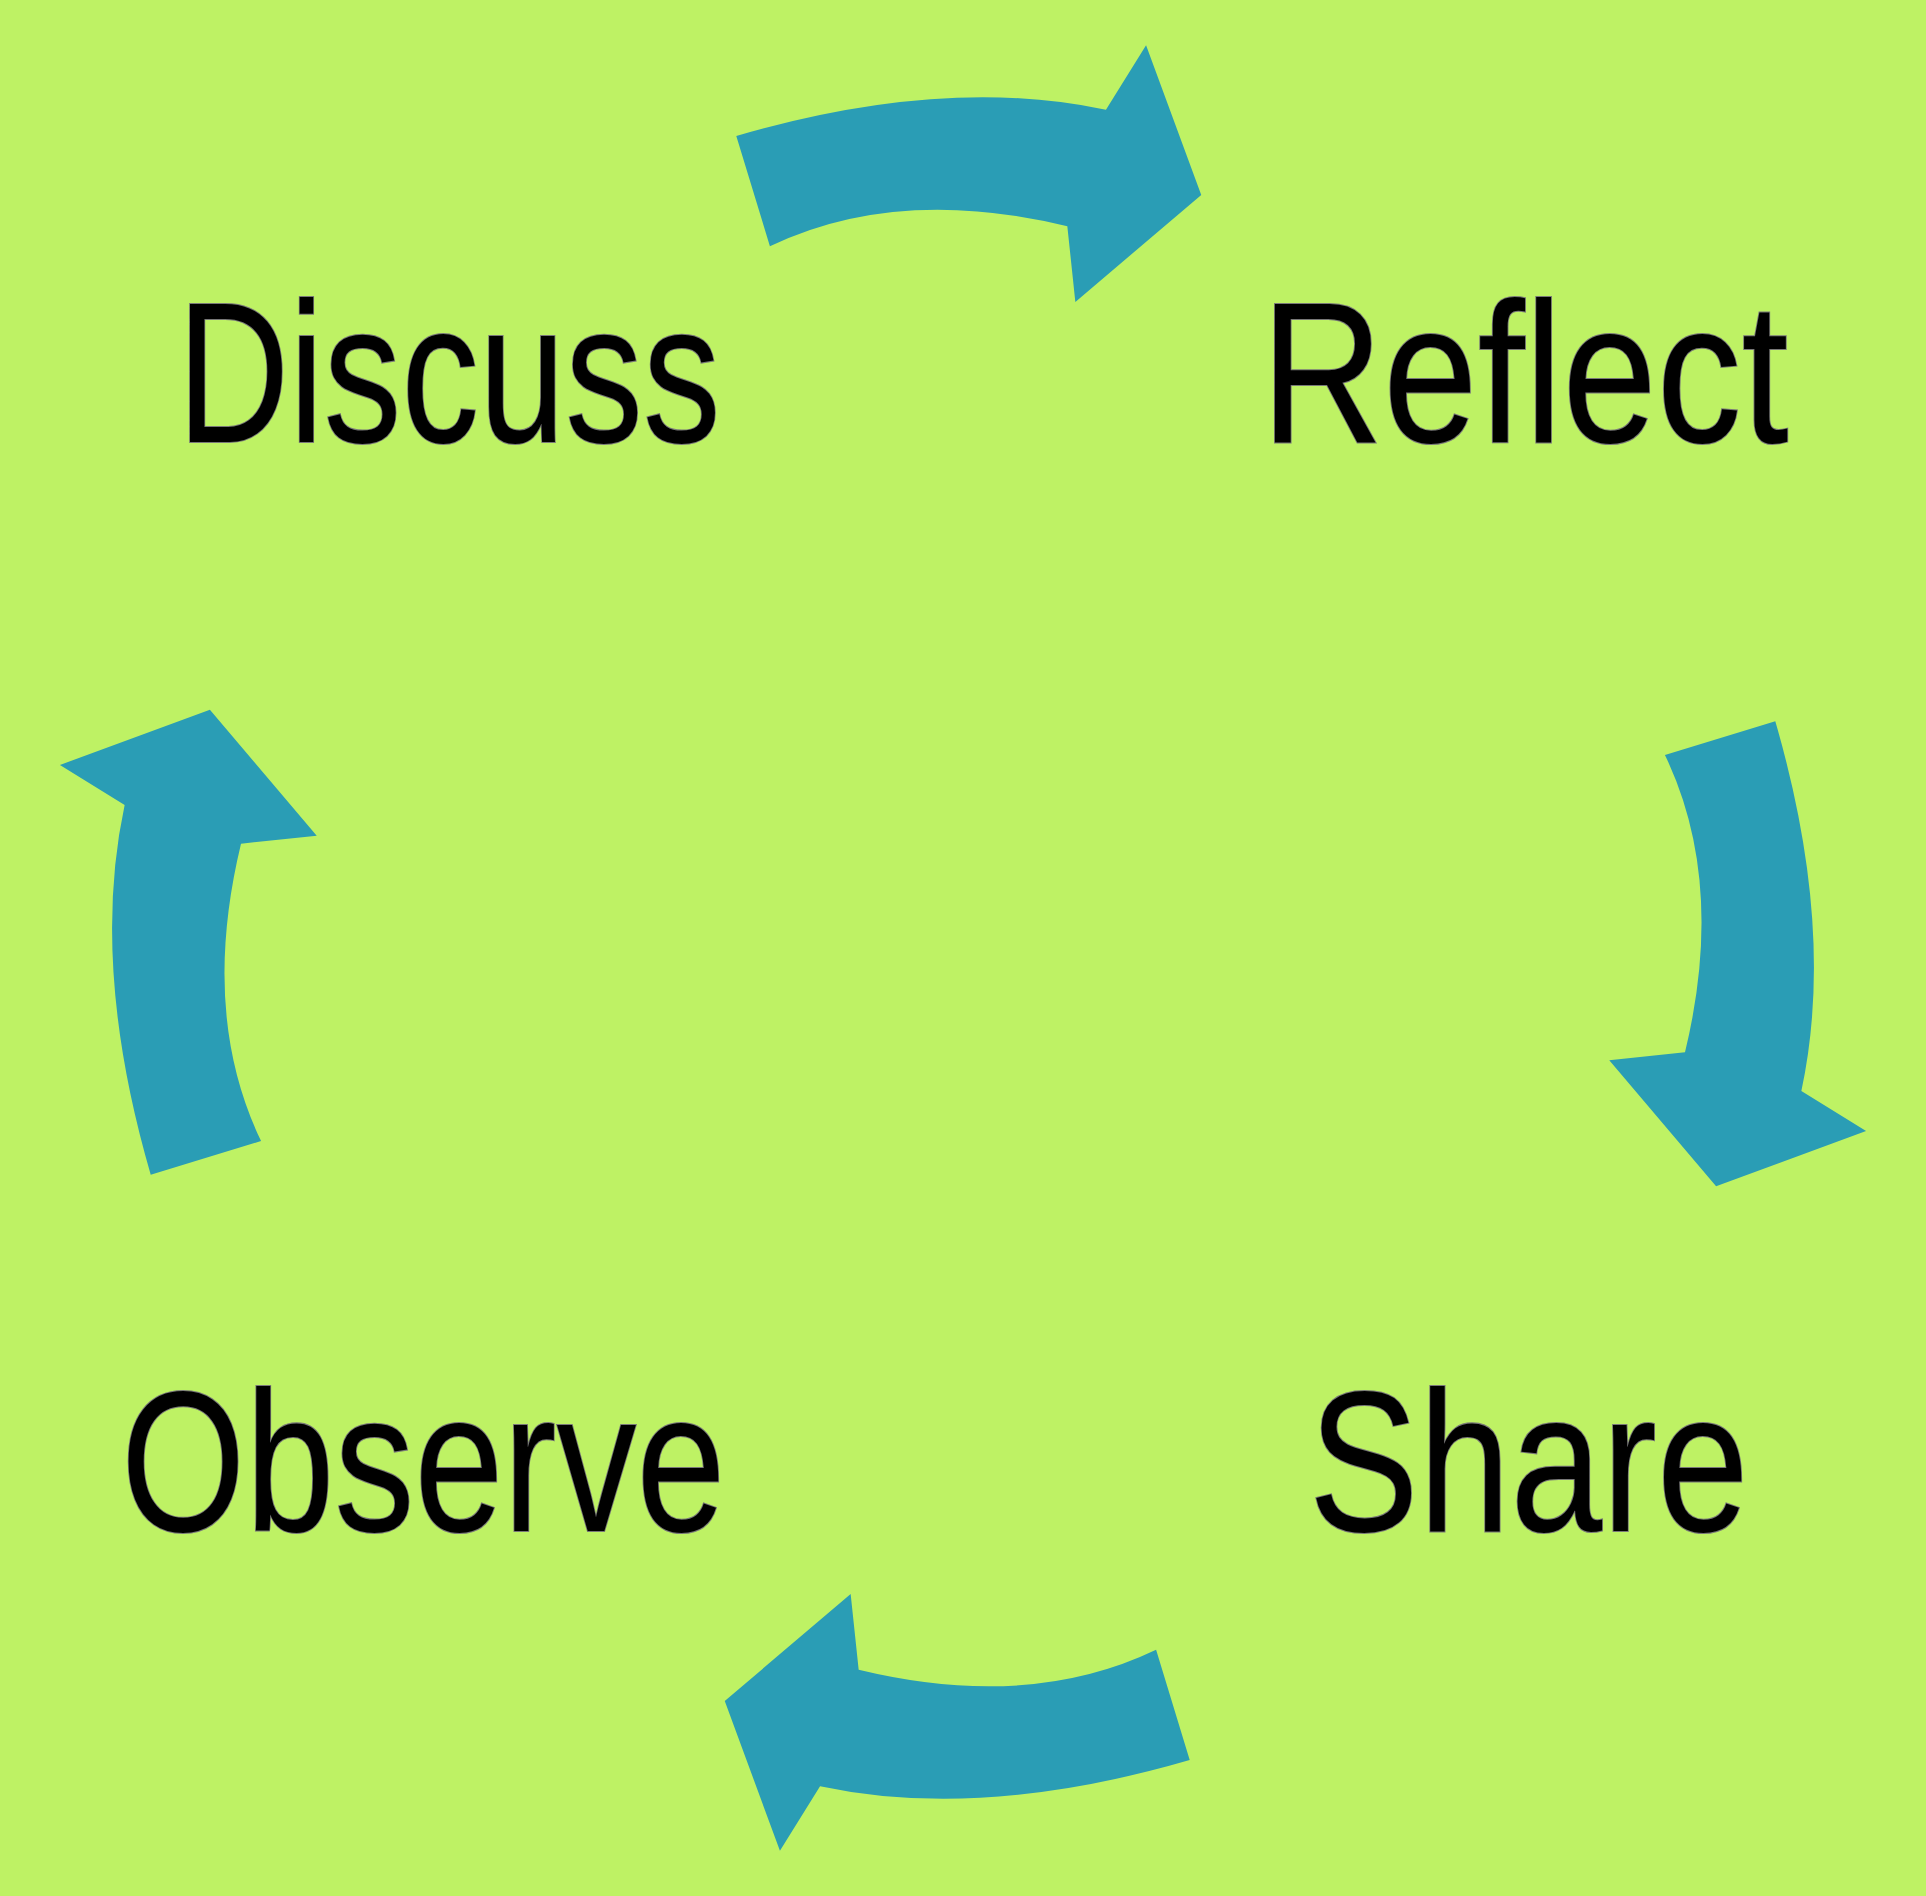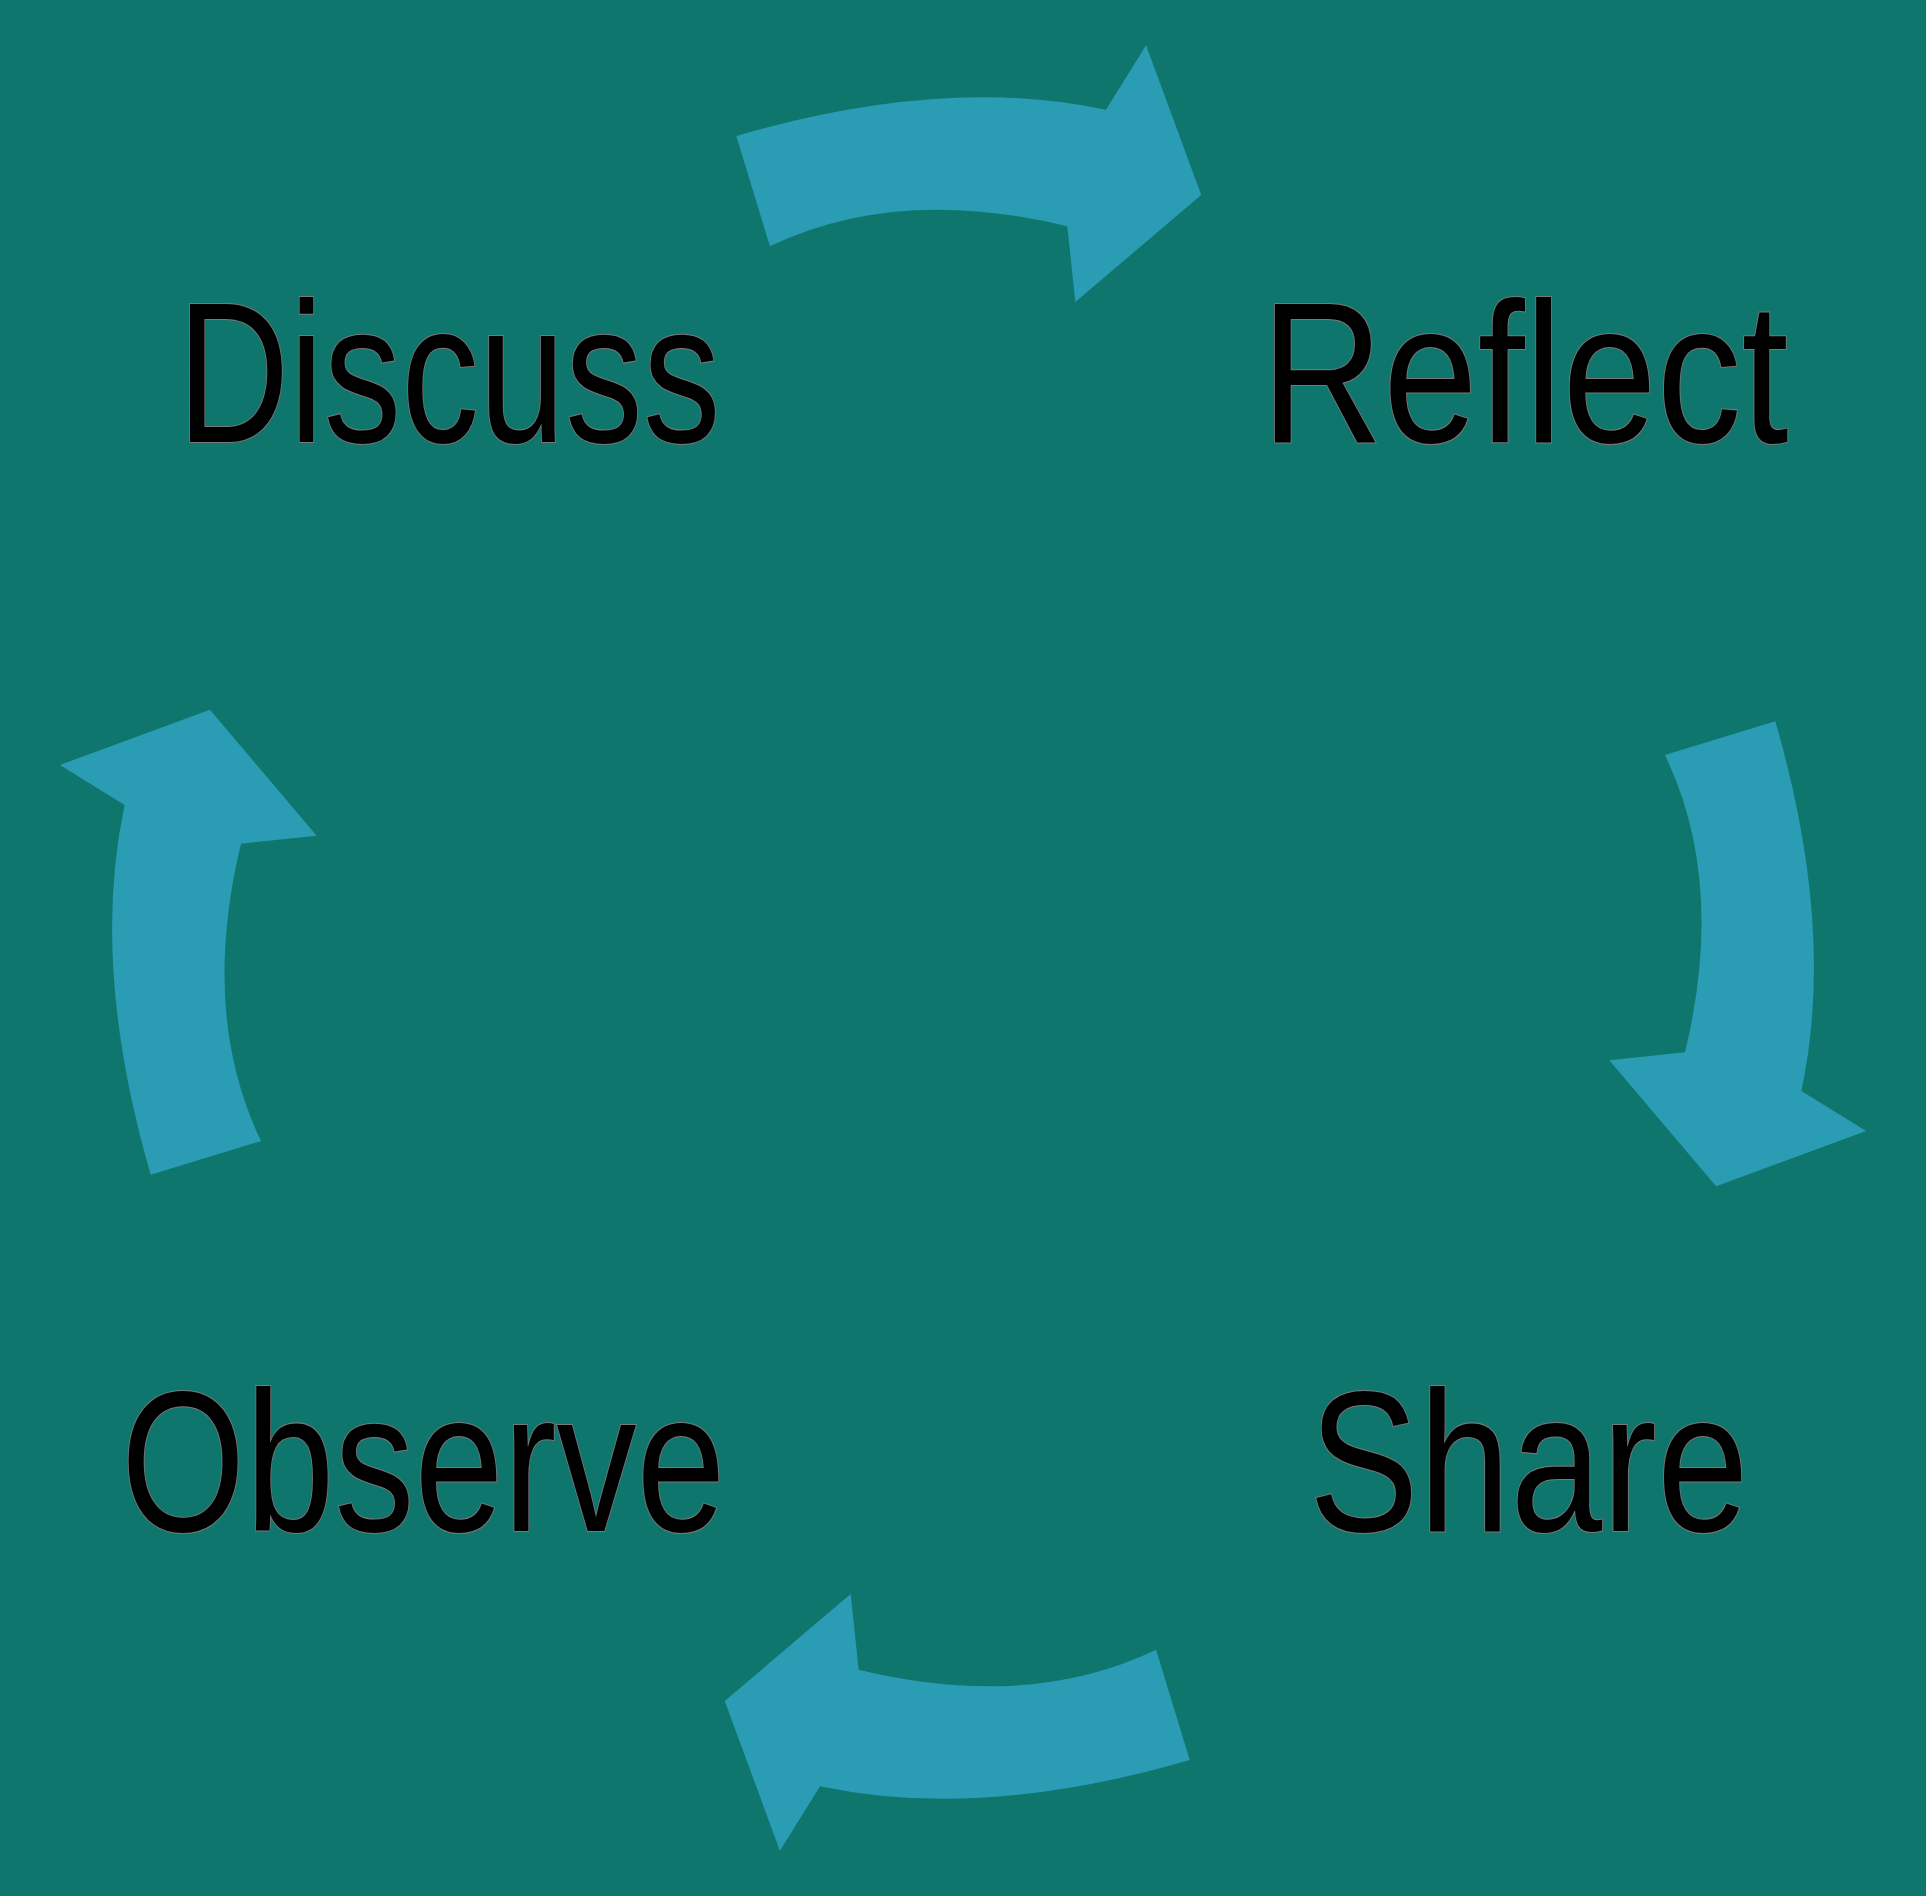--- a/index.html
+++ b/index.html
@@ -8,21 +8,21 @@
     width: 100%;
     height: 100%;
     background: #000000;
     overflow: hidden;
     font-family: "Liberation Sans", "DejaVu Sans", sans-serif;
   }
   .stage {
     position: relative;
     width: 100vw;
     height: 100vh;
-    background: #0f766e;
+    background: #bef264;
   }
   svg.diagram {
     display: block;
     width: 100%;
     height: 100%;
   }
   text.node-label {
     font-family: "Liberation Sans", "DejaVu Sans", sans-serif;
     font-size: 400px;
     font-weight: 400;

